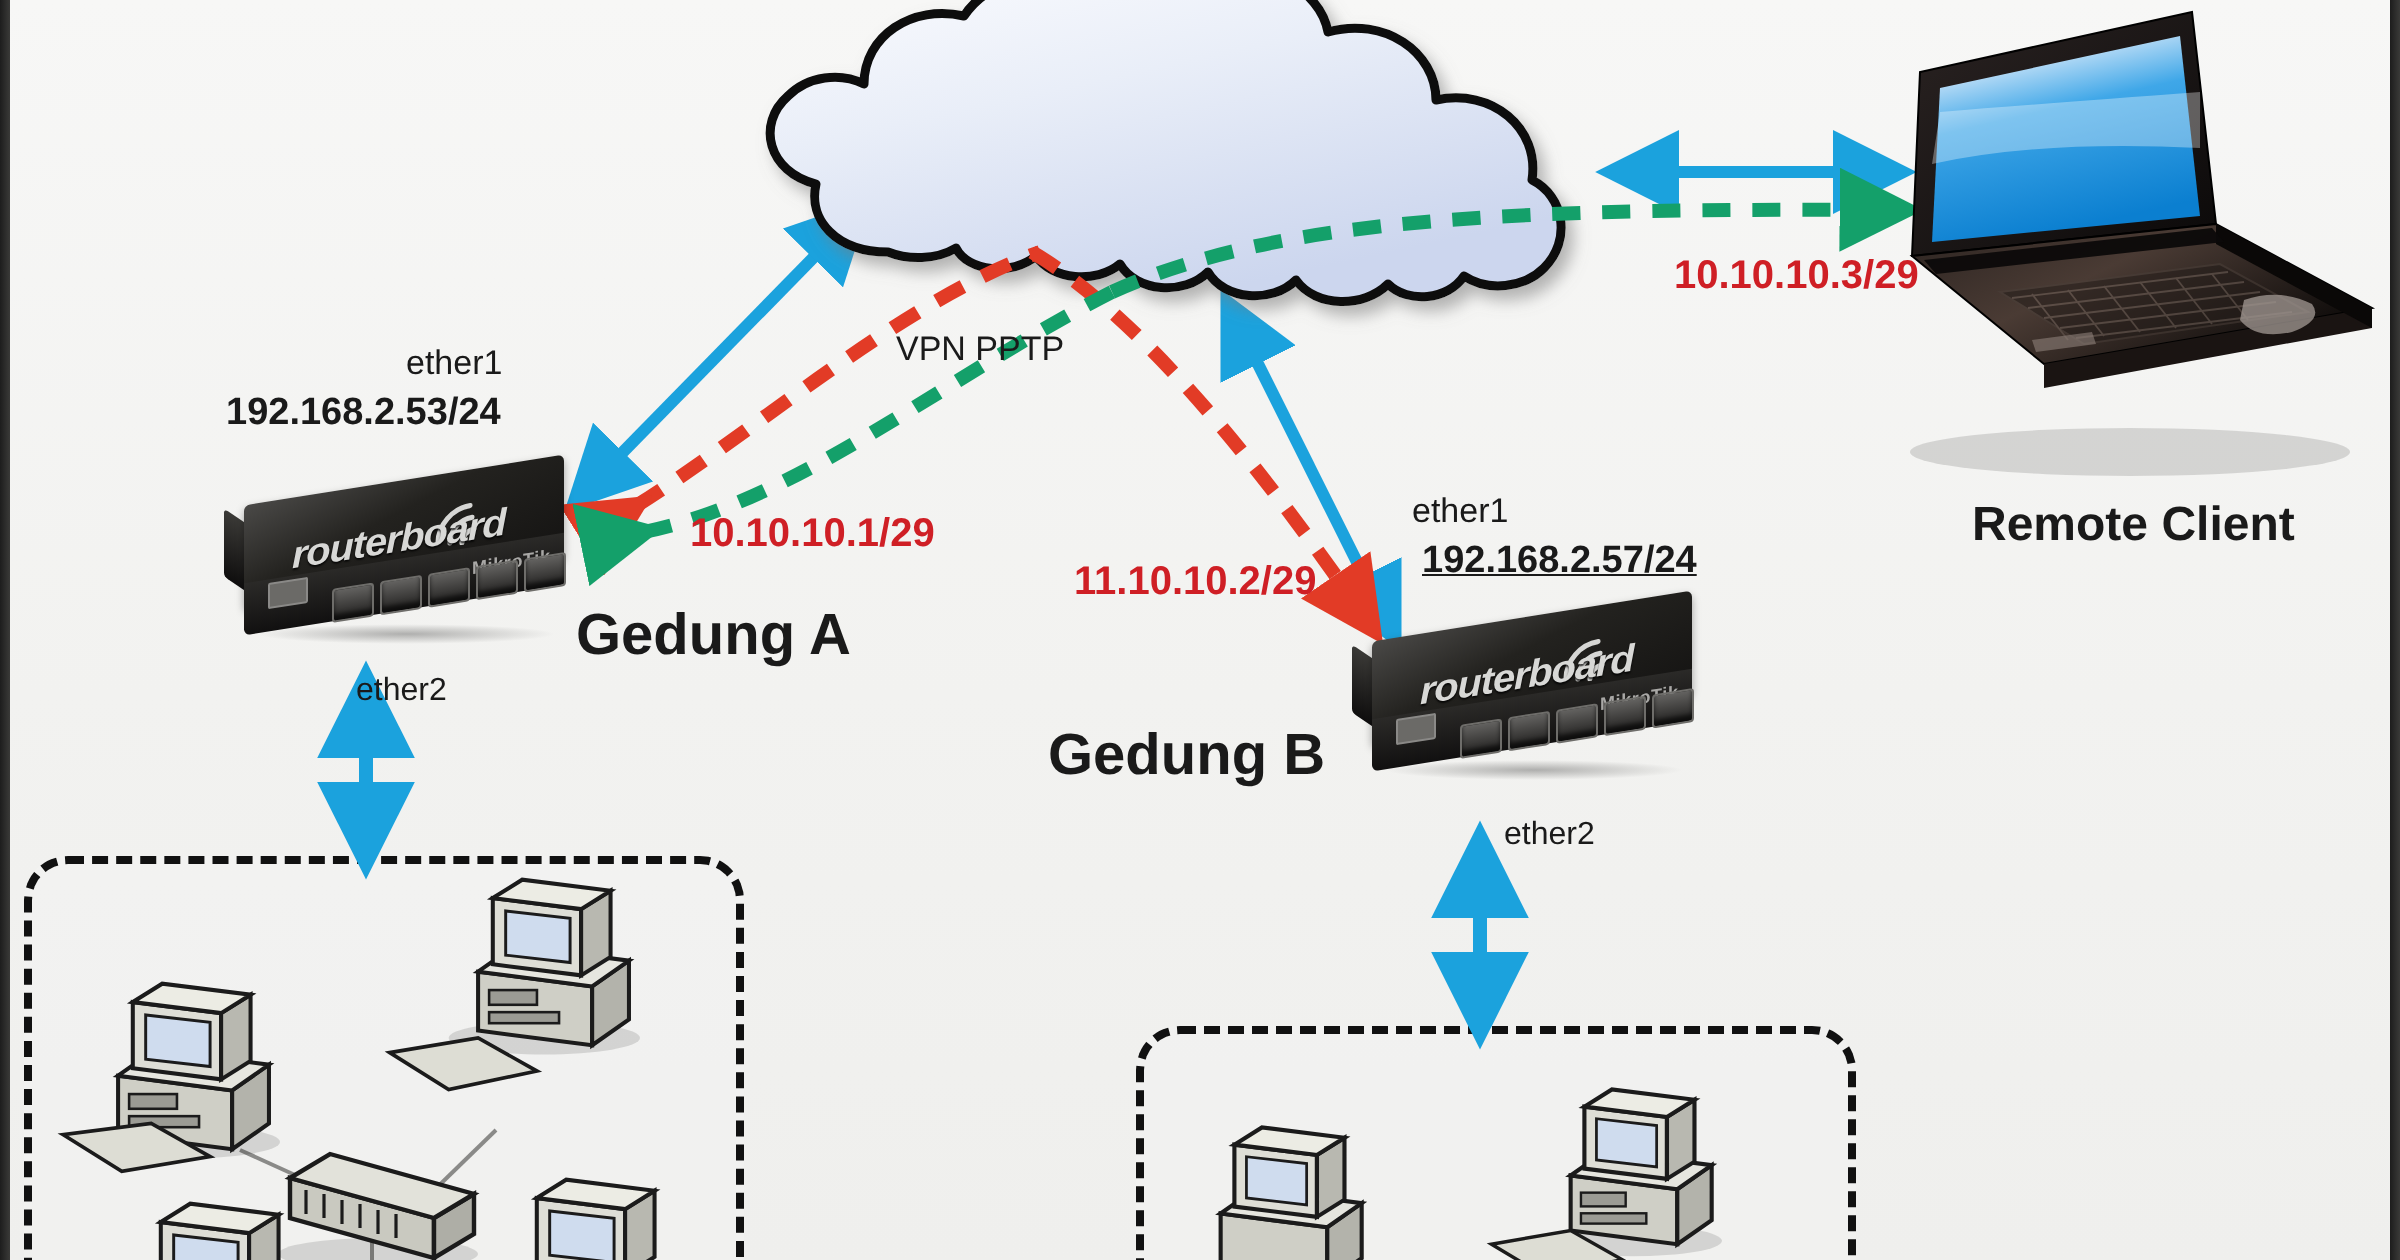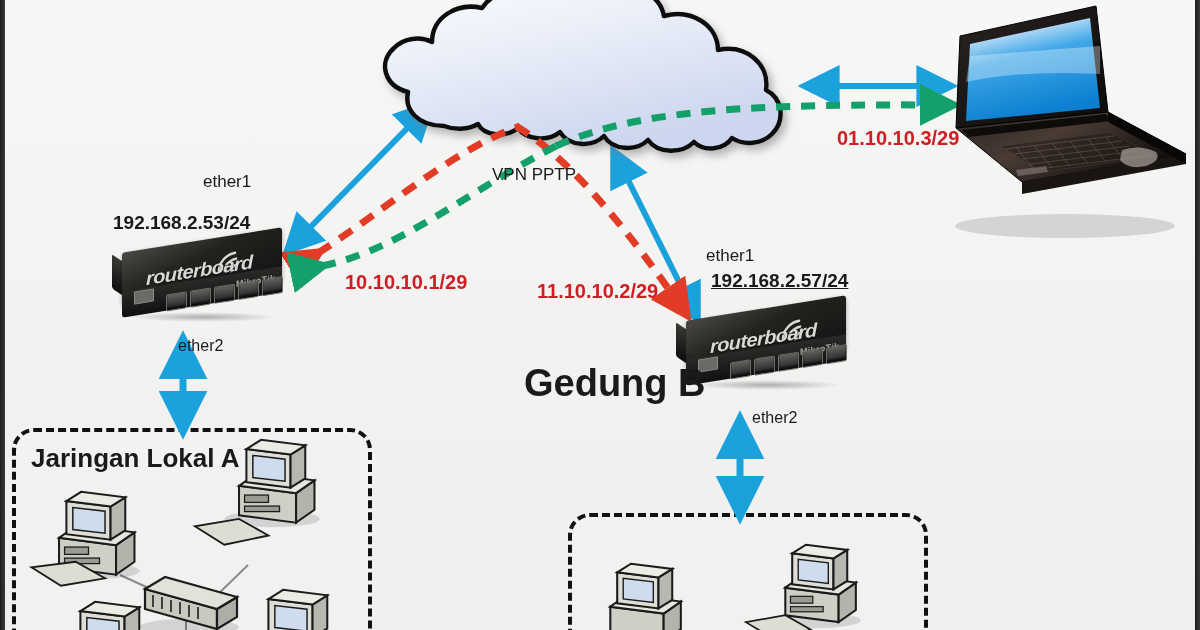--- a/index.html
+++ b/index.html
@@ -29,29 +29,29 @@
   #wires-over{z-index:5;}
 
   .lbl{position:absolute;z-index:8;white-space:nowrap;color:#1a1a1a;}
   .lbl.red{color:#cf1f25;}
 
   .t-internet{
     left:513px;top:50px;font-size:33px;font-weight:bold;
     letter-spacing:.5px;color:#211c1c;
   }
   .t-ether1a{left:203px;top:172px;font-size:17px;}
-  .t-ip-a{left:113px;top:196px;font-size:19px;font-weight:bold;margin-top:16px;}
+  .t-ip-a{left:113px;top:196px;font-size:19px;font-weight:bold;}
   .t-gedunga{left:288px;top:302px;font-size:29px;font-weight:bold;}
   .t-ether2a{left:178px;top:337px;font-size:16px;}
-  .t-vpn{left:492px;top:165px;font-size:17px;}
-  .t-ip1{left:345px;top:256px;font-size:20px;font-weight:bold;margin-top:15px;}
+  .t-vpn{left:448px;top:165px;font-size:17px;}
+  .t-ip1{left:345px;top:256px;font-size:20px;font-weight:bold;}
   .t-ip2{left:537px;top:280px;font-size:20px;font-weight:bold;}
   .t-ether1b{left:706px;top:246px;font-size:17px;}
   .t-ip-b{left:711px;top:270px;font-size:19px;font-weight:bold;text-decoration:underline;}
-  .t-gedungb{left:524px;top:362px;font-size:38px;font-weight:bold;}
+  .t-gedungb{left:524px;top:362px;font-size:29px;font-weight:bold;}
   .t-ether2b{left:752px;top:409px;font-size:16px;}
   .t-ip3{left:837px;top:127px;font-size:20px;font-weight:bold;}
   .t-remote{left:986px;top:249px;font-size:24px;font-weight:bold;}
   .t-lokala{left:31px;top:443px;font-size:26px;font-weight:bold;}
   .t-lokalb{left:587px;top:528px;font-size:25px;font-weight:bold;}
 
   .device{position:absolute;z-index:6;}
   
   .rb{width:188px;height:96px;}
   .rb .top{
@@ -388,28 +388,29 @@
     </g>
 
     <path d="M1122 150 Q1140 144 1156 152 Q1162 160 1146 166 Q1128 170 1120 160 Z" fill="#a39a94" opacity=".75"></path>
 
     <path d="M1016 170 L1046 166 L1048 172 L1018 176 Z" fill="#8d8179" opacity=".6"></path>
   </svg>
 
 
   <div class="lbl t-ether1a">ether1</div>
   <div class="lbl t-ip-a">192.168.2.53/24</div>
+  <div class="lbl t-gedunga">Gedung A</div>
   <div class="lbl t-ether2a">ether2</div>
   <div class="lbl red t-ip1">10.10.10.1/29</div>
 
   <div class="lbl t-vpn">VPN PPTP</div>
 
   <div class="lbl red t-ip2">11.10.10.2/29</div>
   <div class="lbl t-ether1b">ether1</div>
   <div class="lbl t-ip-b">192.168.2.57/24</div>
   <div class="lbl t-gedungb">Gedung B</div>
   <div class="lbl t-ether2b">ether2</div>
 
-  <div class="lbl red t-ip3">01.10.10.3/29</div>
-
-  <div class="lbl t-lokala">Jaringan Lokal A</div>
+  <div class="lbl red t-ip3">10.10.10.3/29</div>
+  <div class="lbl t-remote">Remote Client</div>
+
 
 </div>
 
 </body></html>

